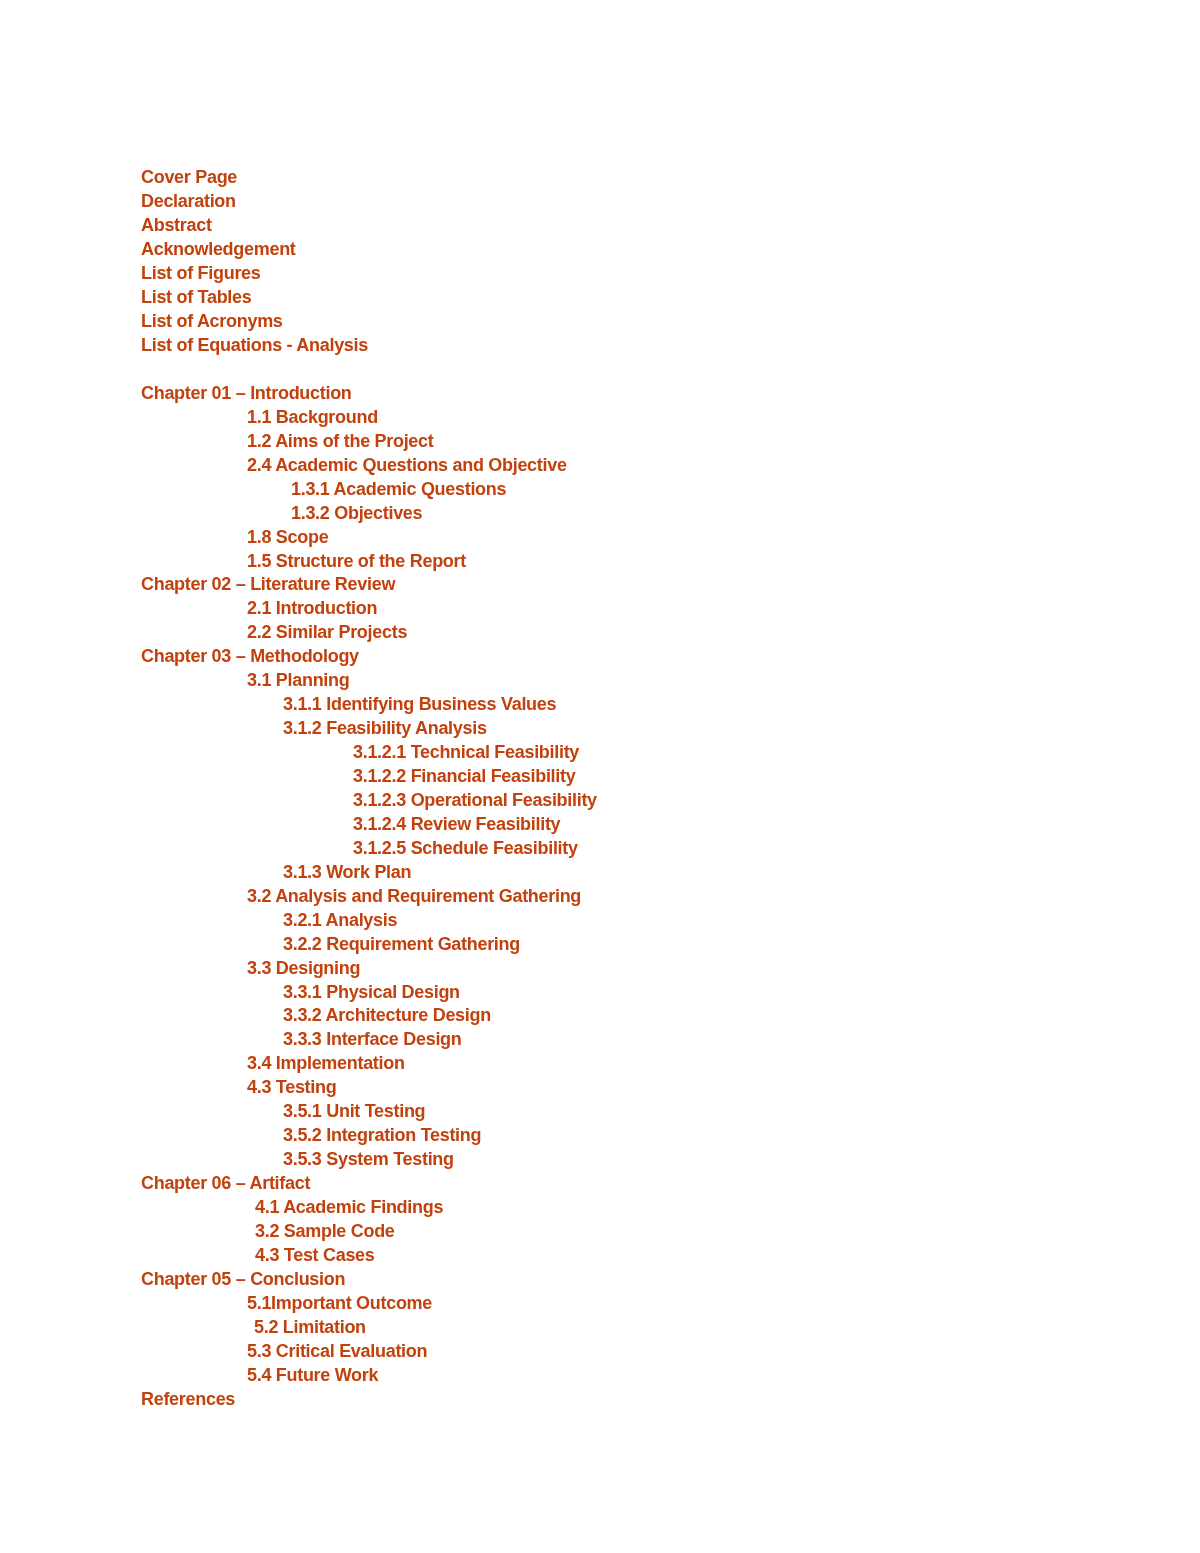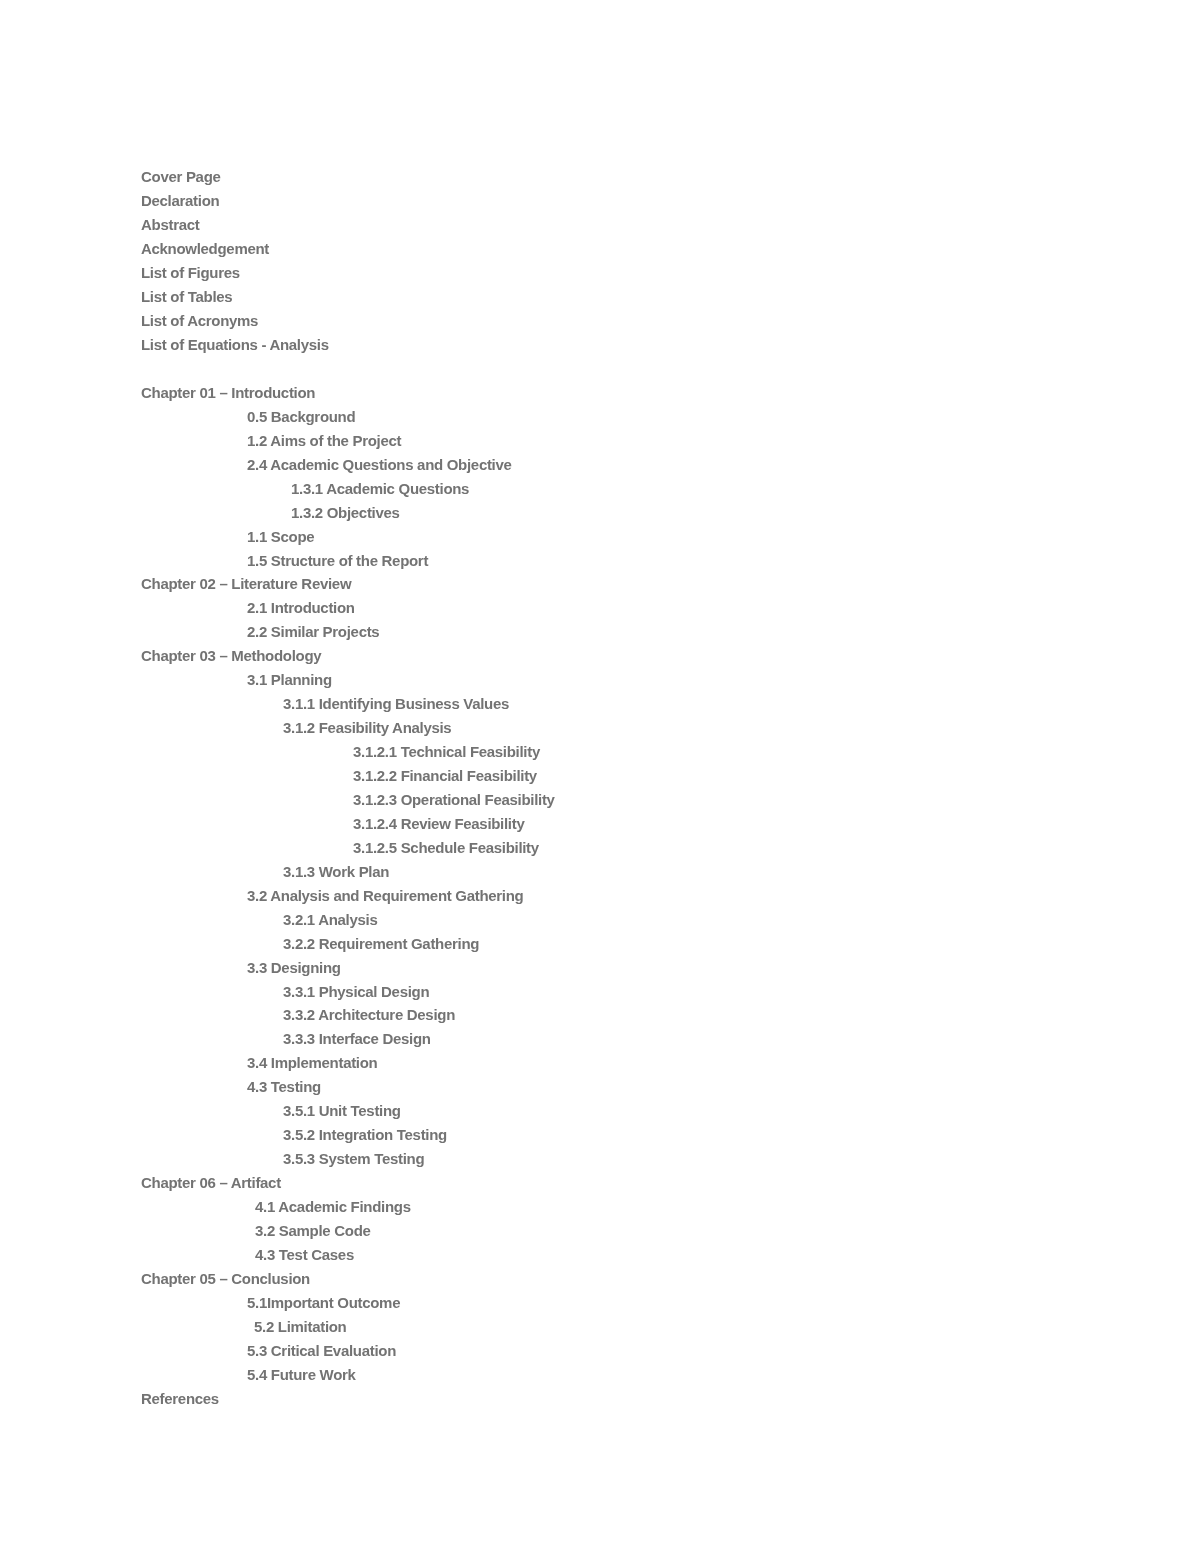--- a/index.html
+++ b/index.html
@@ -1,42 +1,42 @@
 <!DOCTYPE html>
 <html><head>
 <meta charset="utf-8">
 <style>
   html, body { margin:0; padding:0; background:#ffffff; }
   body { width:1200px; height:1553px; position:relative; overflow:hidden;
          font-family:"Liberation Sans", sans-serif; color:#000; }
   .page { position:absolute; left:0; top:0; width:1200px; height:1553px; background:#fff; }
-  .line { position:absolute; font-size:15px; line-height:20px; white-space:nowrap;
-          font-weight:bold; letter-spacing:-0.3px; color:#737373; }
+  .line { position:absolute; font-size:18px; line-height:20px; white-space:nowrap;
+          font-weight:bold; letter-spacing:-0.3px; color:#c2410c; }
 </style>
 </head>
 <body>
 
 <div class="page">
 
   <div class="line" style="left:141px;top:167px">Cover Page</div>
   <div class="line" style="left:141px;top:191px">Declaration</div>
   <div class="line" style="left:141px;top:215px">Abstract</div>
   <div class="line" style="left:141px;top:239px">Acknowledgement</div>
   <div class="line" style="left:141px;top:263px">List of Figures</div>
   <div class="line" style="left:141px;top:287px">List of Tables</div>
   <div class="line" style="left:141px;top:311px">List of Acronyms</div>
   <div class="line" style="left:141px;top:335px">List of Equations - Analysis</div>
 
   <div class="line" style="left:141px;top:383px">Chapter 01 – Introduction</div>
-  <div class="line" style="left:247px;top:407px">0.5 Background</div>
+  <div class="line" style="left:247px;top:407px">1.1 Background</div>
   <div class="line" style="left:247px;top:431px">1.2 Aims of the Project</div>
   <div class="line" style="left:247px;top:455px">2.4 Academic Questions and Objective</div>
   <div class="line" style="left:291px;top:479px">1.3.1 Academic Questions</div>
   <div class="line" style="left:291px;top:503px">1.3.2 Objectives</div>
-  <div class="line" style="left:247px;top:527px">1.1 Scope</div>
+  <div class="line" style="left:247px;top:527px">1.8 Scope</div>
   <div class="line" style="left:247px;top:551px">1.5 Structure of the Report</div>
 
   <div class="line" style="left:141px;top:574px">Chapter 02 – Literature Review</div>
   <div class="line" style="left:247px;top:598px">2.1 Introduction</div>
   <div class="line" style="left:247px;top:622px">2.2 Similar Projects</div>
 
   <div class="line" style="left:141px;top:646px">Chapter 03 – Methodology</div>
   <div class="line" style="left:247px;top:670px">3.1 Planning</div>
   <div class="line" style="left:283px;top:694px">3.1.1 Identifying Business Values</div>
   <div class="line" style="left:283px;top:718px">3.1.2 Feasibility Analysis</div>

